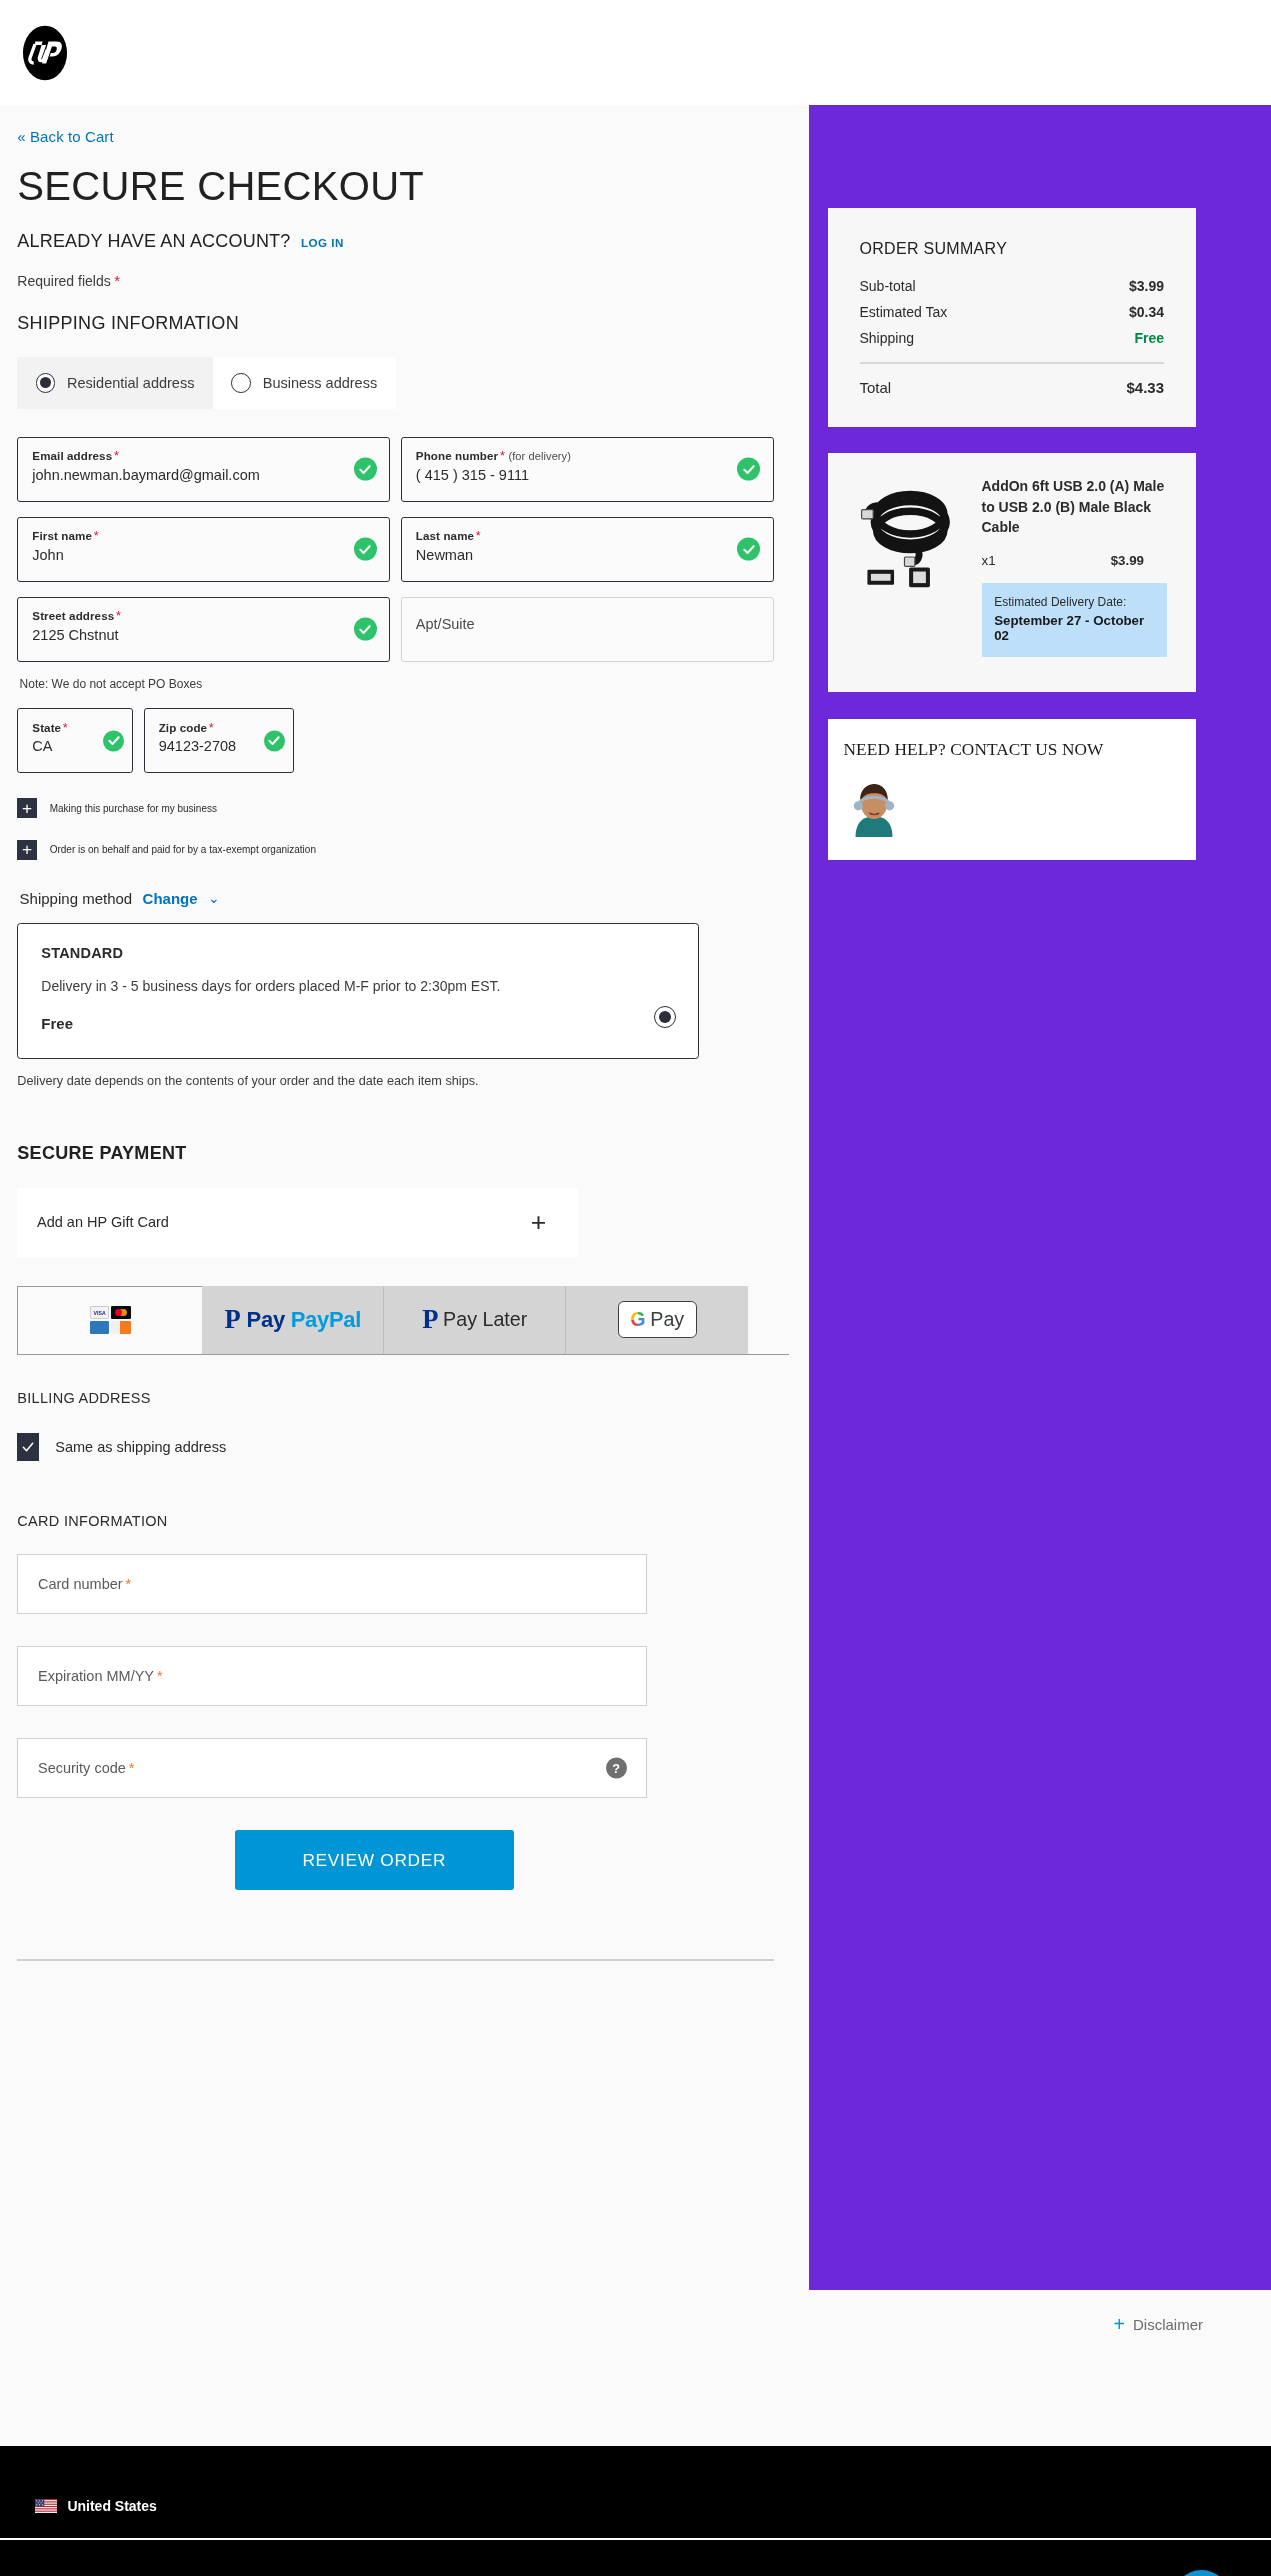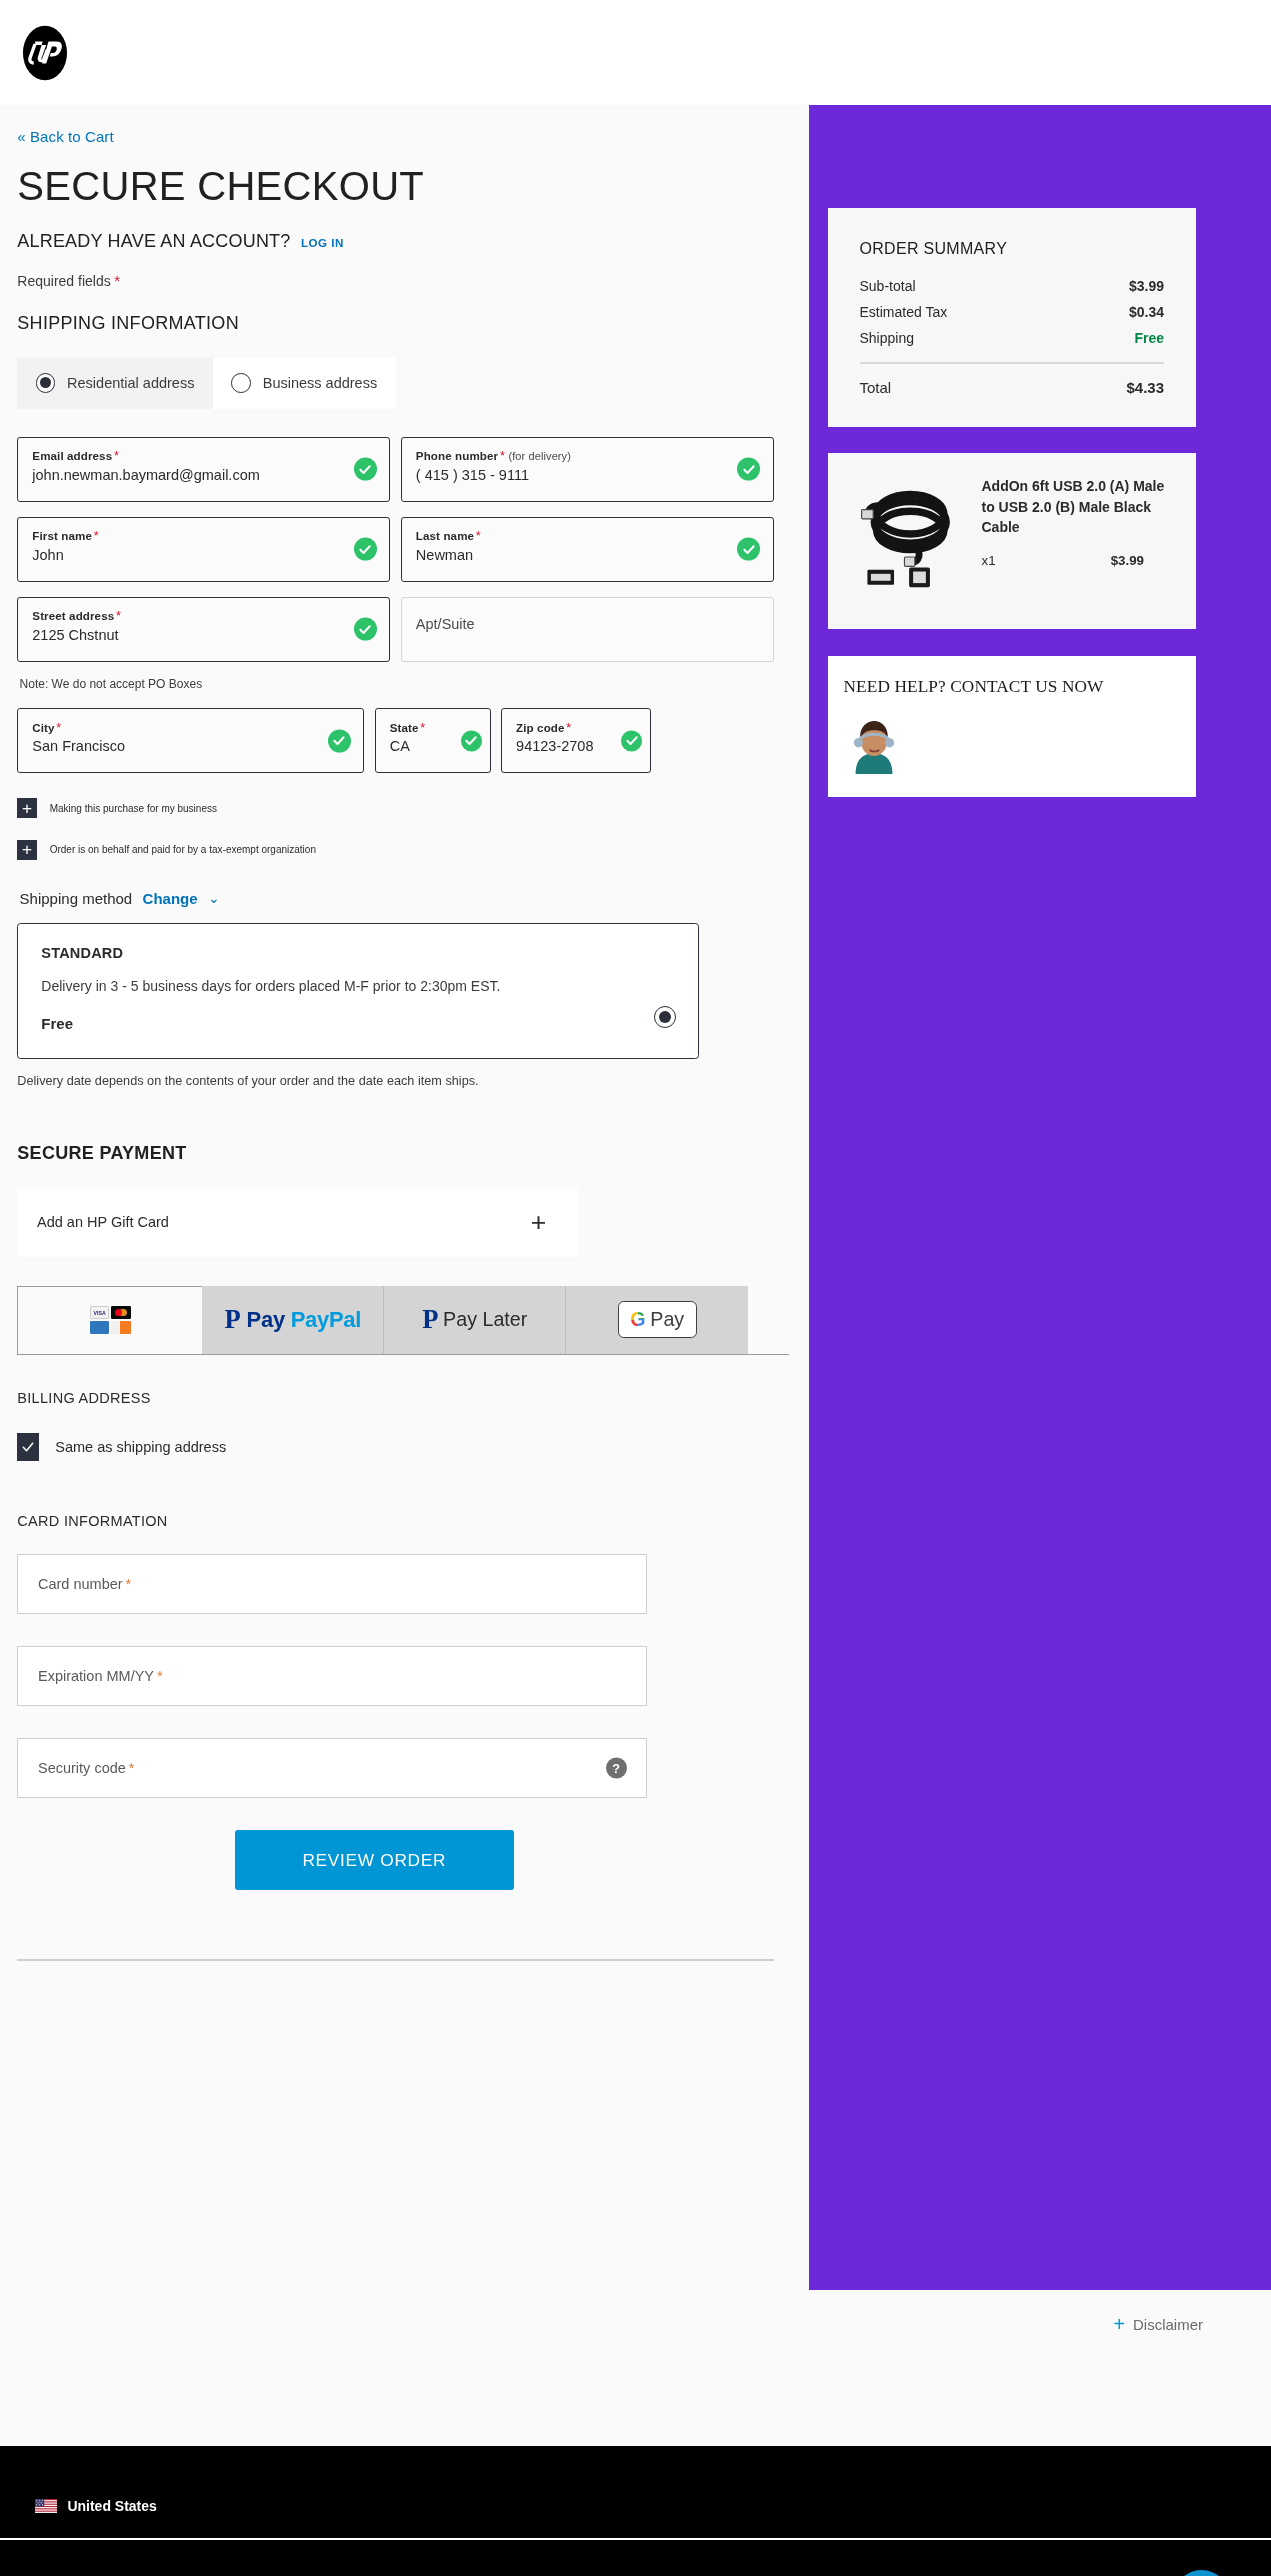--- a/index.html
+++ b/index.html
@@ -411,29 +411,20 @@
           </div>
           <div class="field empty">
             <span class="ph">Apt/Suite</span>
           </div>
         </div>
 
         <div class="note-po">Note: We do not accept PO Boxes</div>
 
         
         <div class="frow-csz">
-          <div class="field f-city">
-            <span class="lbl"><span>City</span><span class="st">*</span></span>
-            <span class="val">San Francisco</span>
-            <span class="check-ok">
-              <svg viewBox="0 0 24 24">
-                  <path d="M4 12.5 L9.5 18 L20 6.5" fill="none" stroke="#fff" stroke-width="3.4" stroke-linecap="round" stroke-linejoin="round"></path>
-                </svg>
-            </span>
-          </div>
           <div class="field f-state">
             <span class="lbl"><span>State</span><span class="st">*</span></span>
             <span class="val">CA</span>
             <span class="check-ok">
               <svg viewBox="0 0 24 24">
                   <path d="M4 12.5 L9.5 18 L20 6.5" fill="none" stroke="#fff" stroke-width="3.4" stroke-linecap="round" stroke-linejoin="round"></path>
                 </svg>
             </span>
           </div>
           <div class="field f-zip">
@@ -582,20 +573,24 @@
               <rect x="90" y="158" width="36" height="34" rx="3" fill="#1a1a1a"></rect>
               <rect x="97" y="165" width="22" height="20" fill="#dcdcdc"></rect>
             </g>
           </svg>
         </div>
         <div class="item-info">
           <div class="item-name">AddOn 6ft USB 2.0 (A) Male to USB 2.0 (B) Male Black Cable</div>
           <div class="item-qty-row">
             <span class="item-qty">x1</span>
             <span class="item-price">$3.99</span>
+          </div>
+          <div class="edd">
+            <div class="edd-lbl">Estimated Delivery Date:</div>
+            <div class="edd-val">September 27 - October 02</div>
           </div>
         </div>
       </div>
 
       <div class="help-card">
         <div class="help-title">NEED HELP? CONTACT US NOW</div>
         <div class="help-body">
           <div class="agent-photo">
             <svg viewBox="0 0 104 104">
               <rect width="104" height="104" fill="#ffffff"></rect>

